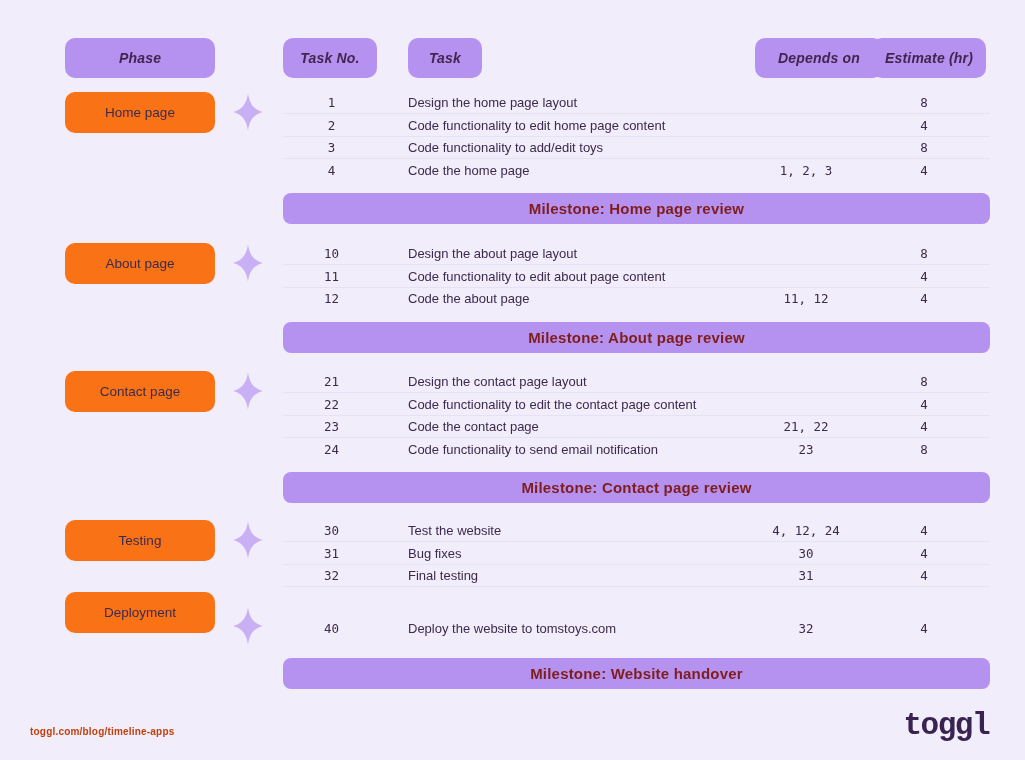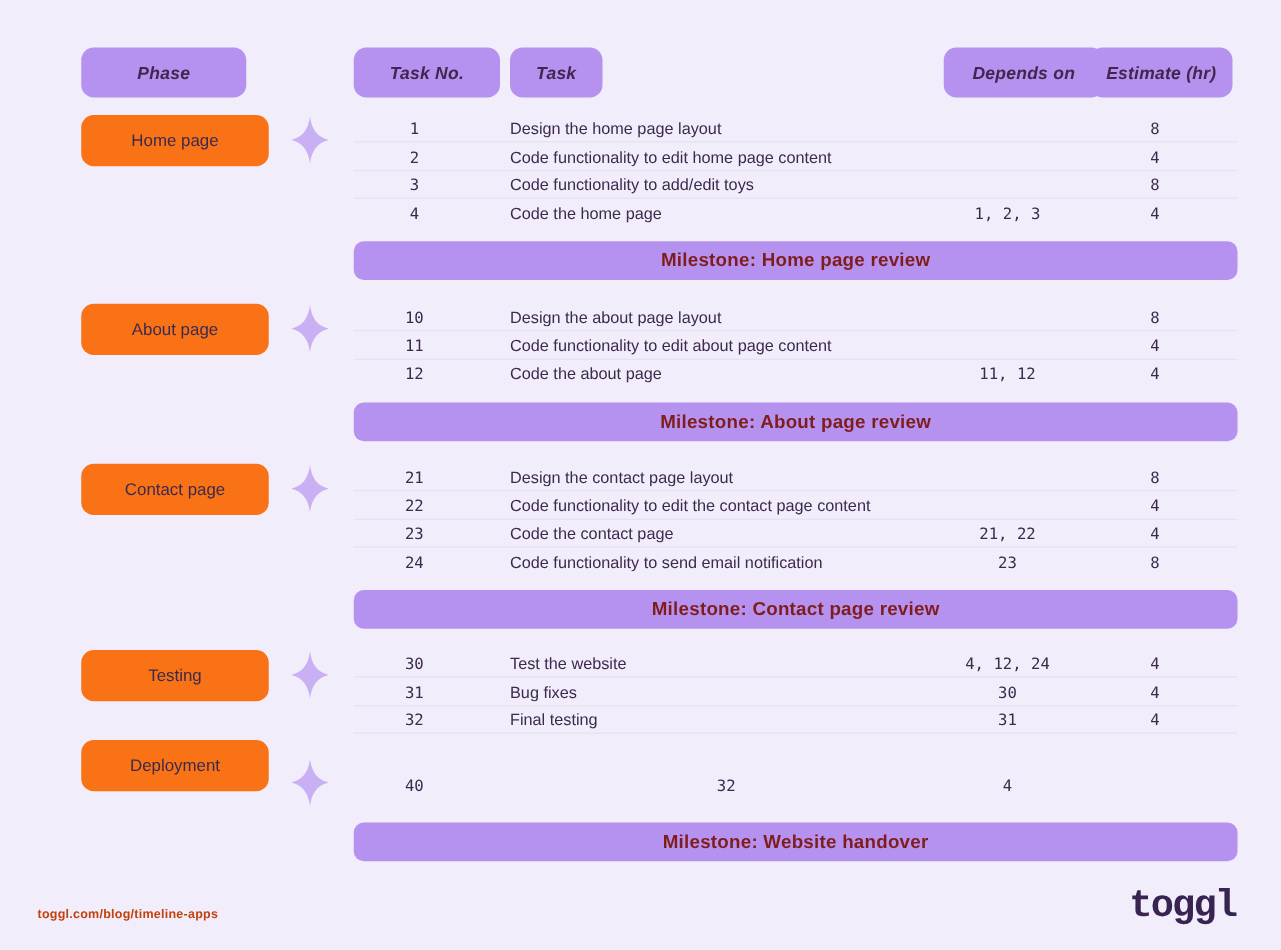--- a/index.html
+++ b/index.html
@@ -127,22 +127,22 @@
     font-weight: bold;
     letter-spacing: -1.5px;
     color: #392350;
   }
 </style>
 </head>
 <body>
 
 <div class="canvas">
 
-  <div class="hbtn" style="left:65px;width:132px">Phase</div>
-  <div class="hbtn" style="left:283px;width:117px">Task No.</div>
+  <div class="hbtn" style="left:65px;width:150px">Phase</div>
+  <div class="hbtn" style="left:283px;width:94px">Task No.</div>
   <div class="hbtn" style="left:408px;width:74px">Task</div>
   <div class="hbtn" style="left:755px;width:128px">Depends on</div>
   <div class="hbtn" style="left:872px;width:114px">Estimate (hr)</div>
 
   <div class="chip" style="top:92px">Home page</div>
   <div class="chip" style="top:243px">About page</div>
   <div class="chip" style="top:371px">Contact page</div>
   <div class="chip" style="top:520px">Testing</div>
   <div class="chip" style="top:592px">Deployment</div>
 
@@ -267,20 +267,21 @@
       <span class="c-no">32</span>
       <span class="c-task">Final testing</span>
       <span class="c-dep">31</span>
       <span class="c-est">4</span>
     </div>
   </div>
 
   <div class="rows single" style="top:606px">
     <div class="row">
       <span class="c-no">40</span>
+      <span class="c-task">Deploy the website to tomstoys.com</span>
       <span class="c-dep">32</span>
       <span class="c-est">4</span>
     </div>
   </div>
   <div class="milestone" style="top:658px">Milestone: Website handover</div>
 
   <div class="footer-url">toggl.com/blog/timeline-apps</div>
   <div class="logo">toggl</div>
 
 </div>

